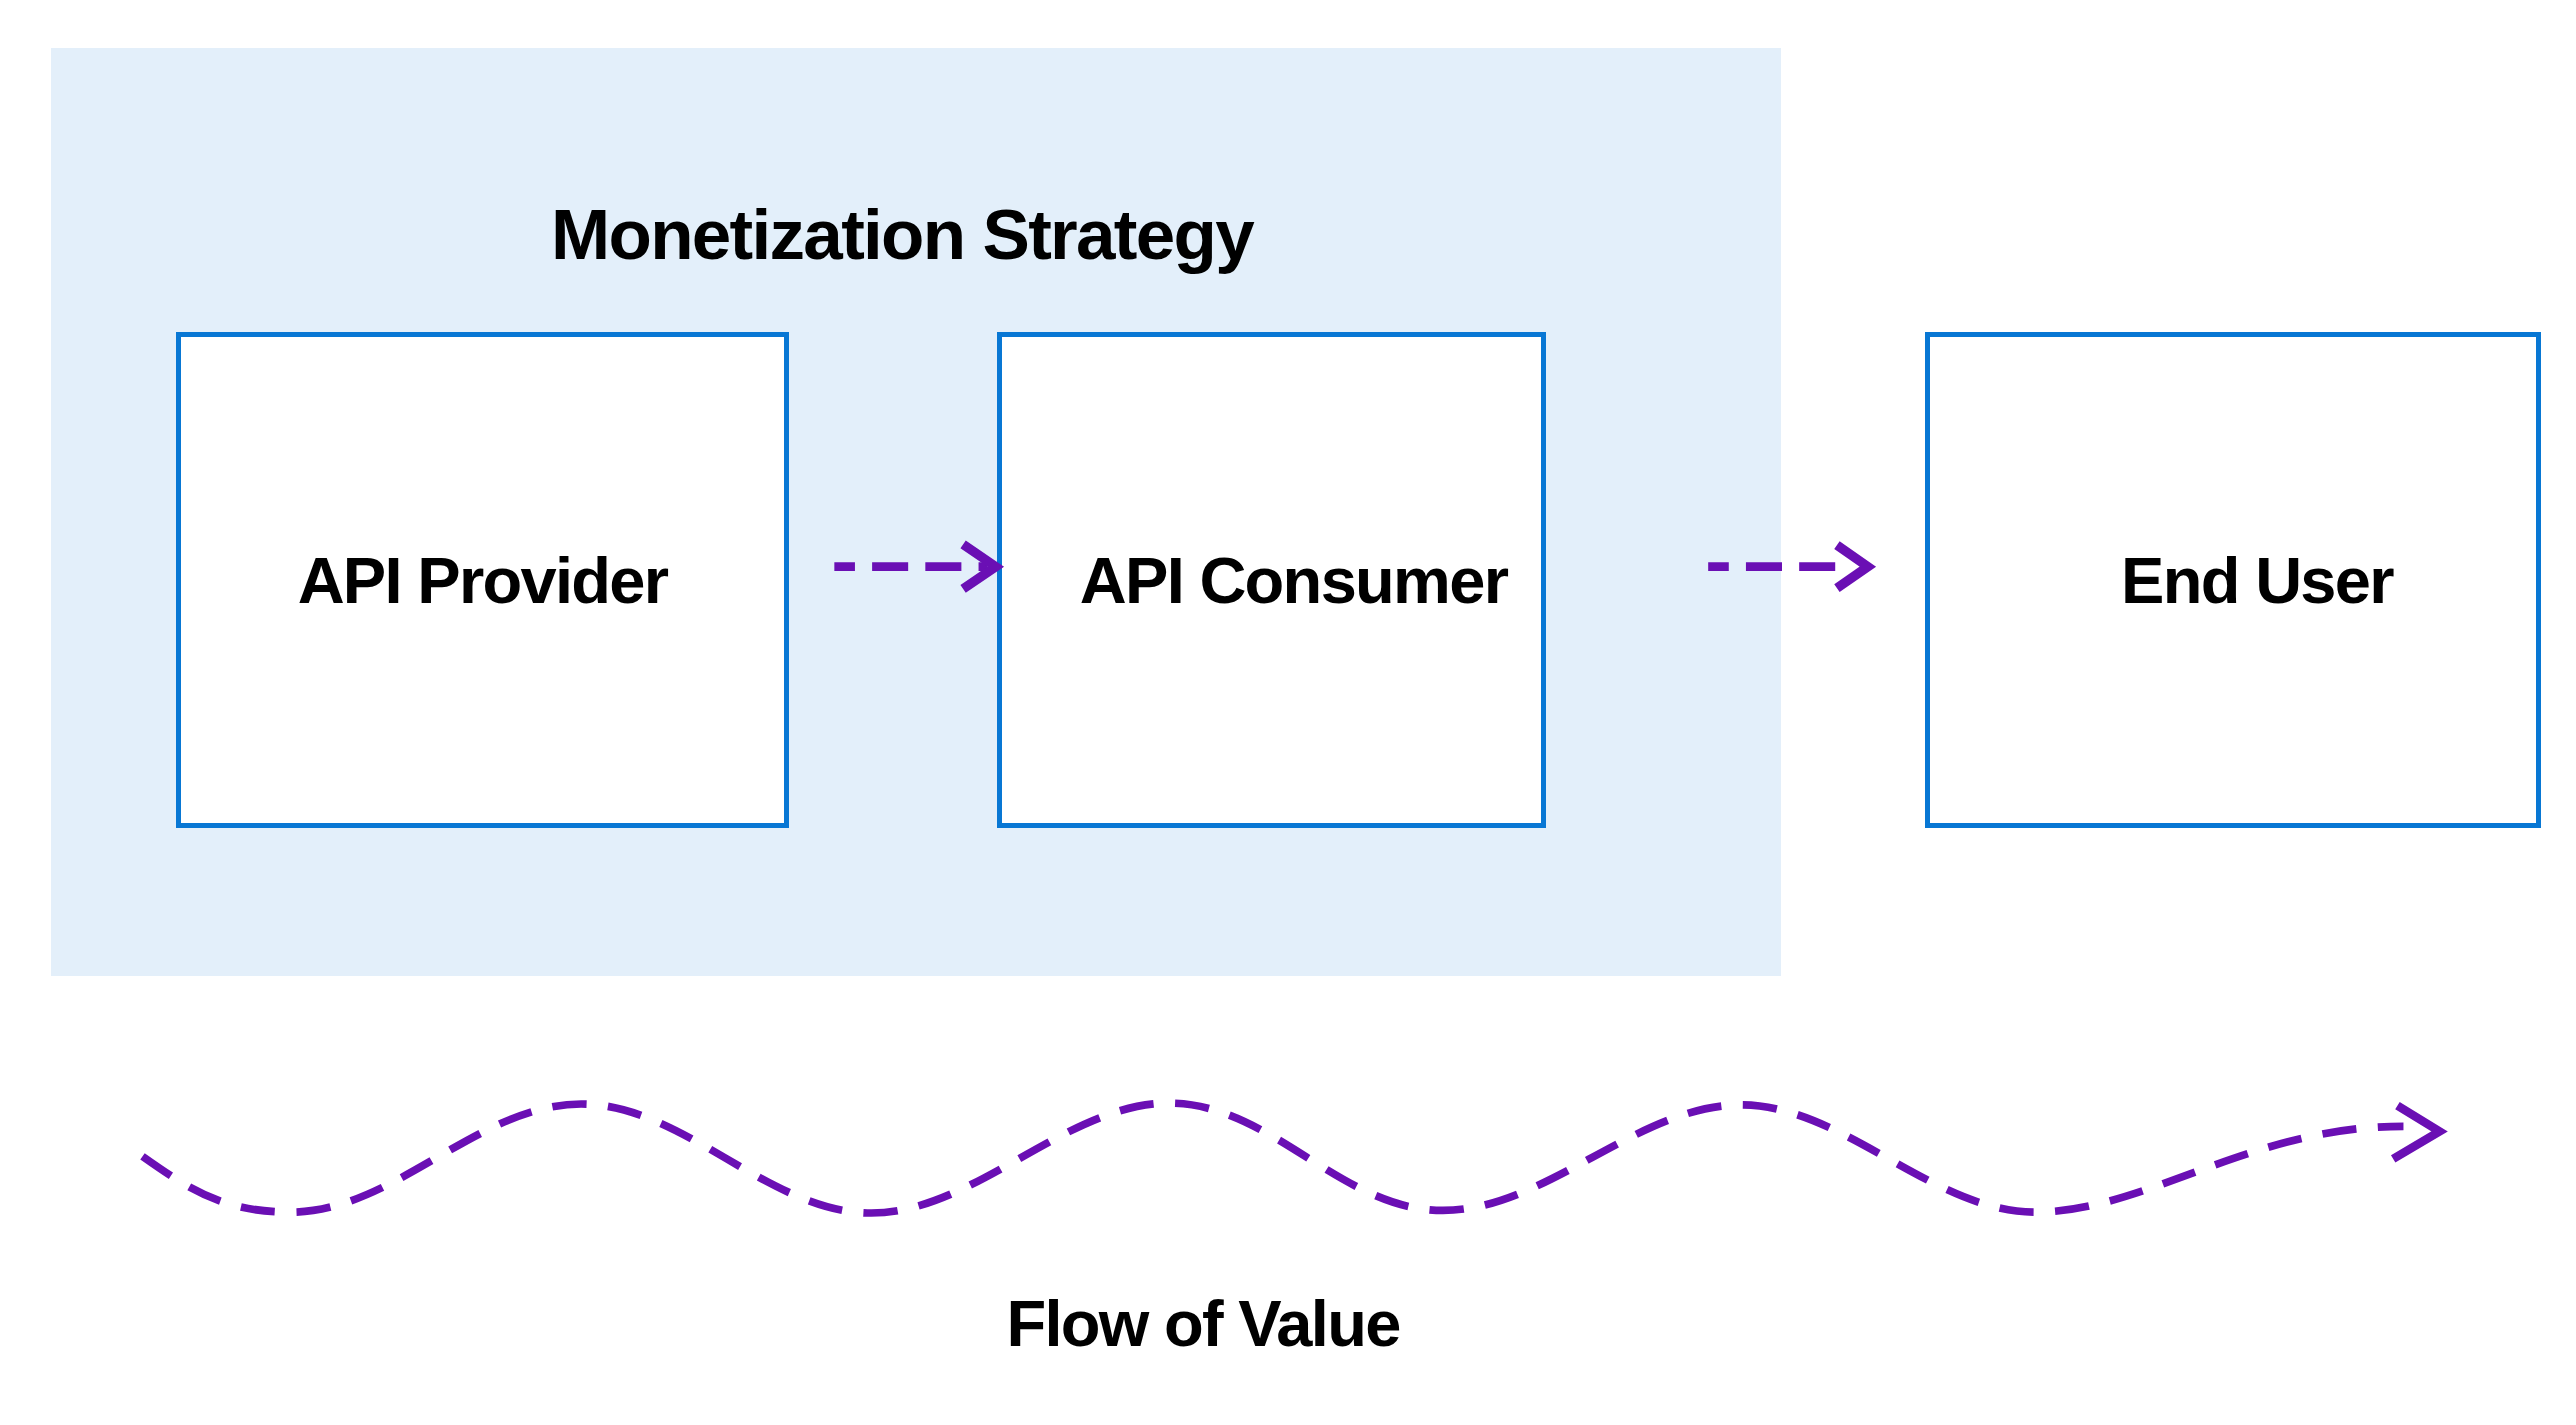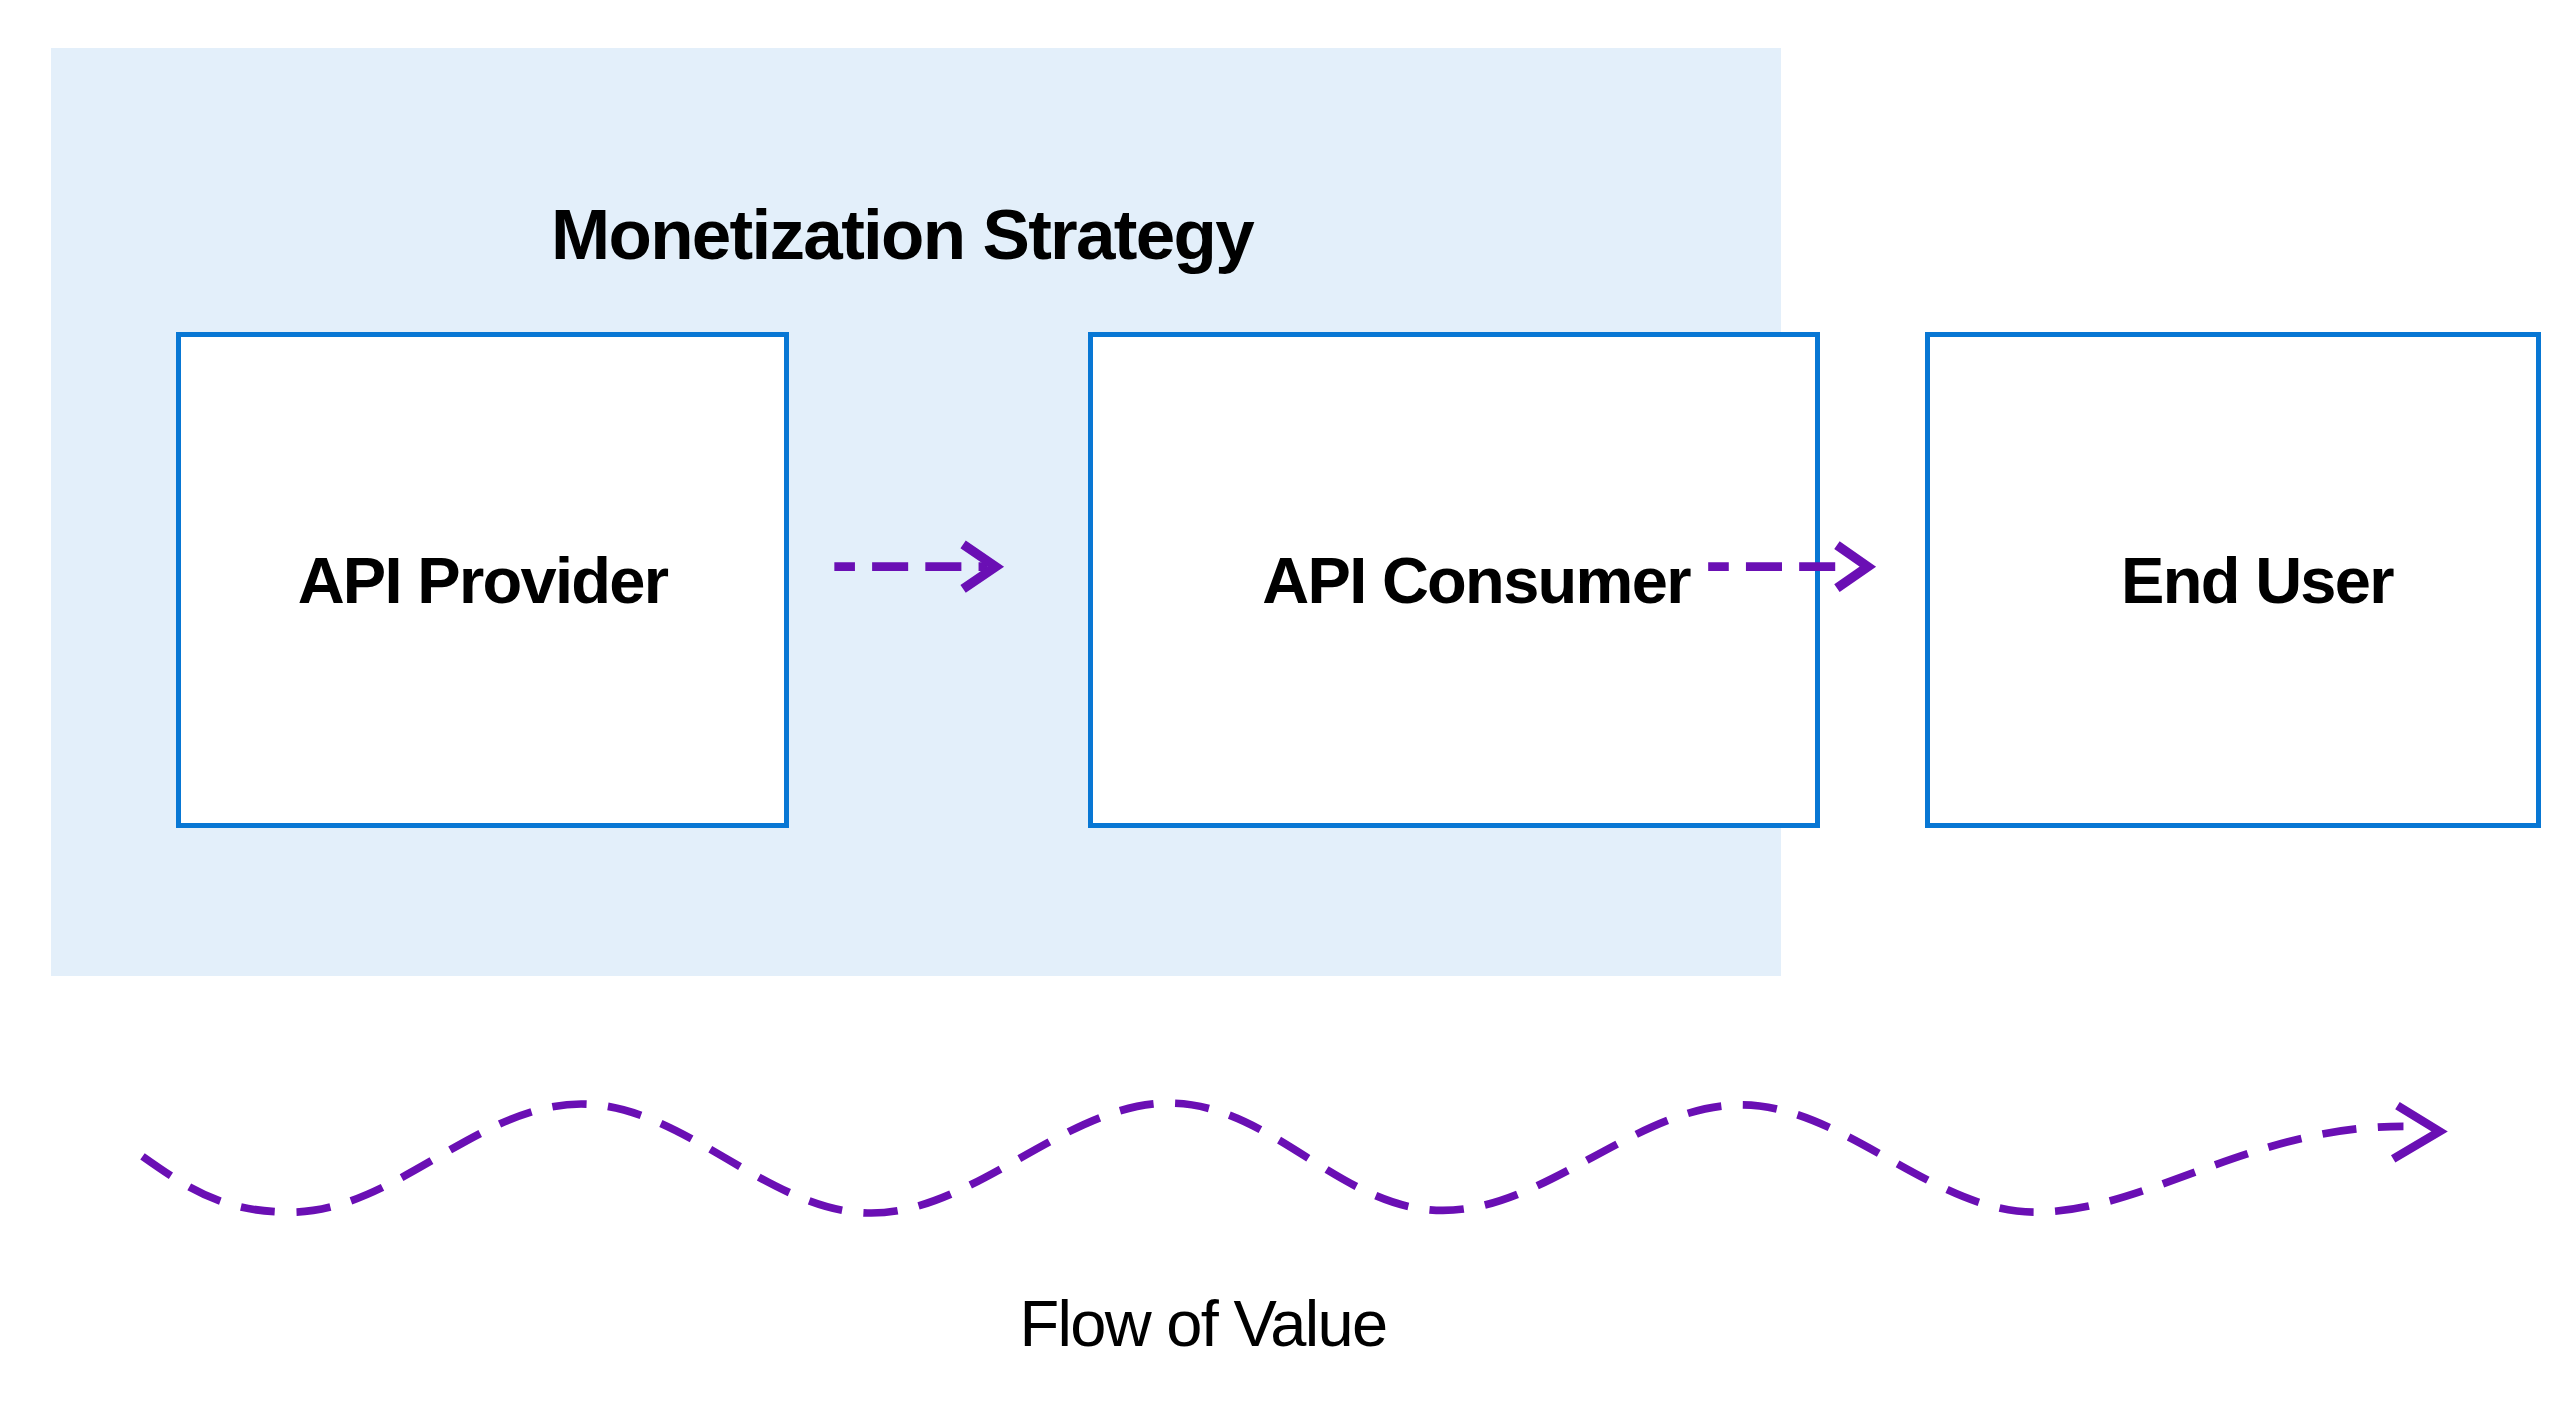--- a/index.html
+++ b/index.html
@@ -39,35 +39,35 @@
     background:var(--box-bg);
     border:5.2px solid var(--box-border);
     display:flex;align-items:center;justify-content:center;margin-top:8px;
   }
   .node-box .node-label{
     font-size:65px;font-weight:700;letter-spacing:-1.7px;
     color:var(--text);
     white-space:nowrap;
   }
   .box-provider{left:176px;width:613px;}
-  .box-consumer{left:1088px;width:732px;padding-left:44px;}
+  .box-consumer{left:997px;width:549px;padding-left:44px;}
   .box-enduser{left:1925px;width:616px;padding-left:48px;}
   .arrows-layer{
     position:absolute;left:0;top:0;width:2576px;height:1426px;
     pointer-events:none;
   }
   .purple-stroke{
     stroke:var(--arrow-purple);
     fill:none;
   }
   .flow-label{
     position:absolute;
     left:774px;top:1286px;width:858px;height:82px;
     text-align:center;
-    font-size:65px;font-weight:400;letter-spacing:-1.7px;
+    font-size:65px;font-weight:700;letter-spacing:-1.7px;
     color:var(--text);
     white-space:nowrap;
   }
 </style>
 </head>
 <body>
 
 <div class="canvas">
 
   <div class="panel">

